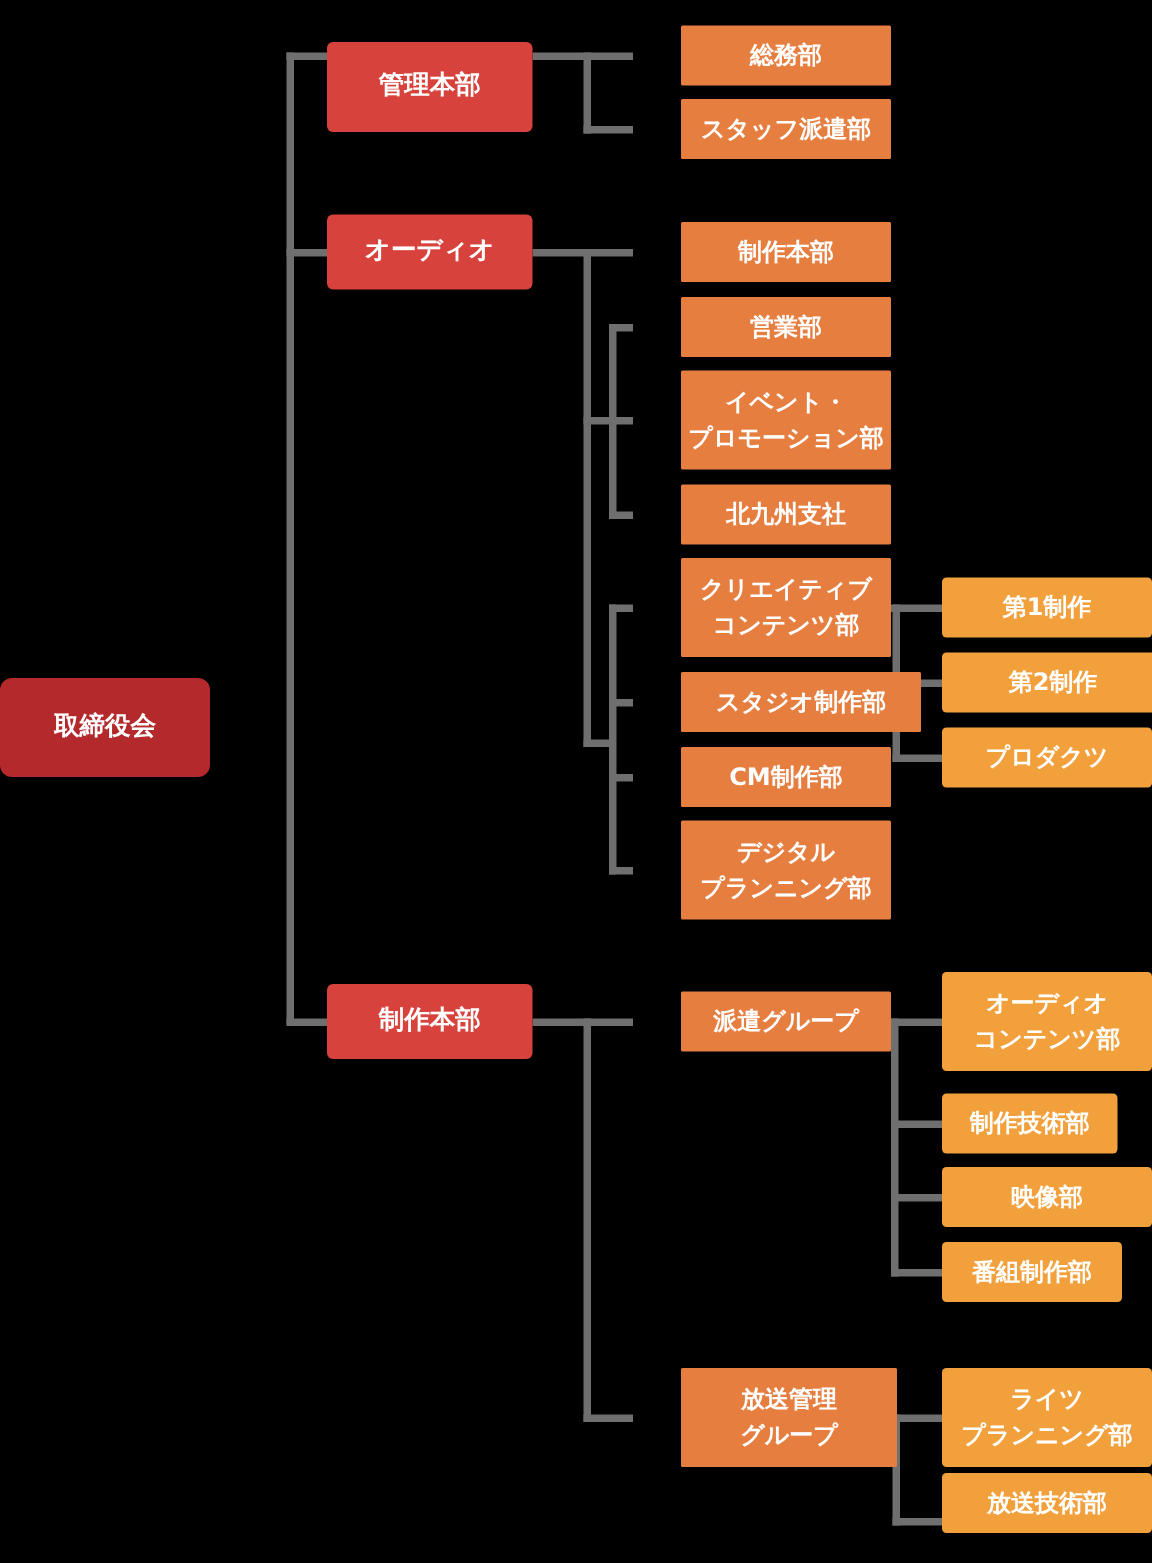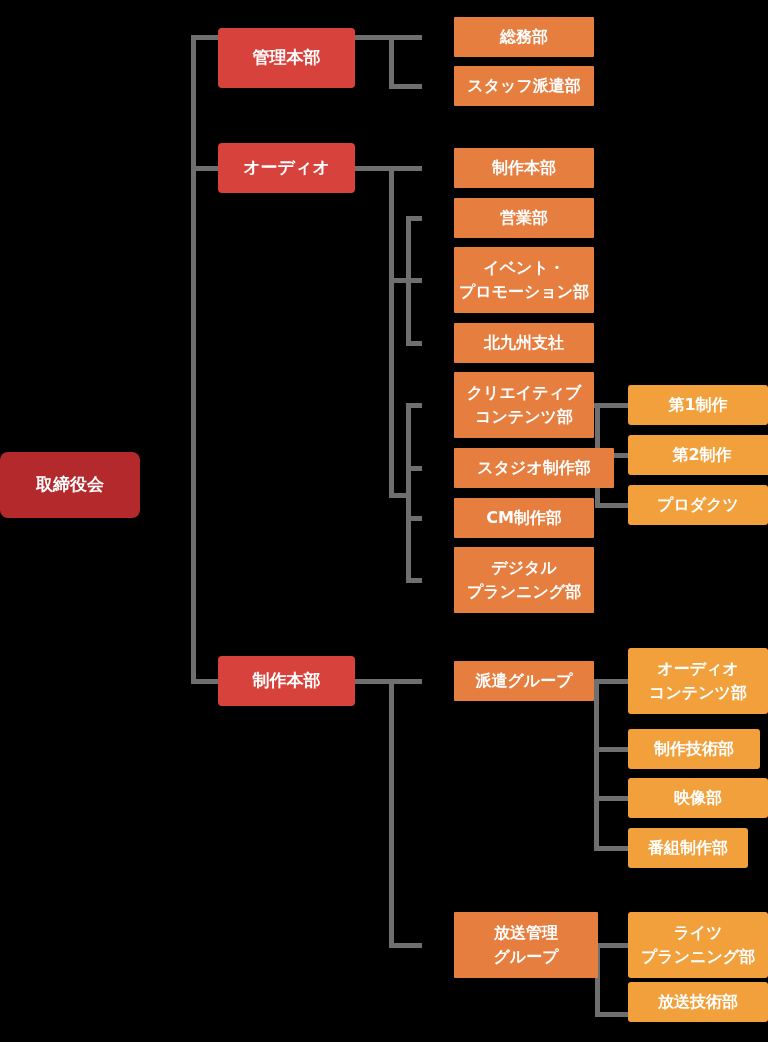--- a/index.html
+++ b/index.html
@@ -98,21 +98,21 @@
   <div class="node dept" style="left:422px;top:547px;width:140px;height:66px">デジタル
 プランニング部</div>
 
   <div class="node team" style="left:628px;top:385px;width:140px;height:40px">第1制作</div>
   <div class="node team" style="left:628px;top:435px;width:148px;height:40px">第2制作</div>
   <div class="node team" style="left:628px;top:485px;width:140px;height:40px">プロダクツ</div>
 
   <div class="node dept" style="left:422px;top:661px;width:140px;height:40px">派遣グループ</div>
   <div class="node team" style="left:628px;top:648px;width:140px;height:66px">オーディオ
 コンテンツ部</div>
-  <div class="node team" style="left:628px;top:729px;width:132px;height:40px">制作技術部</div>
+  <div class="node team" style="left:628px;top:729px;width:117px;height:40px">制作技術部</div>
   <div class="node team" style="left:628px;top:778px;width:140px;height:40px">映像部</div>
   <div class="node team" style="left:628px;top:828px;width:120px;height:40px">番組制作部</div>
 
   <div class="node dept" style="left:422px;top:912px;width:144px;height:66px">放送管理
 グループ</div>
   <div class="node team" style="left:628px;top:912px;width:140px;height:66px">ライツ
 プランニング部</div>
   <div class="node team" style="left:628px;top:982px;width:140px;height:40px">放送技術部</div>
 
 </div>

